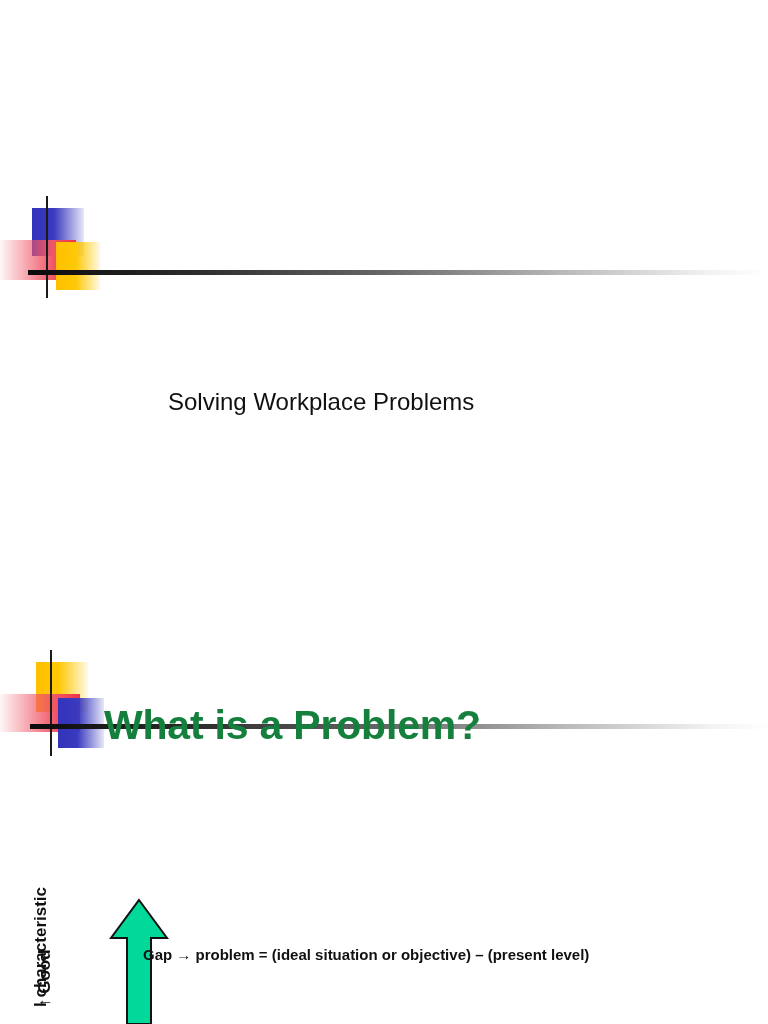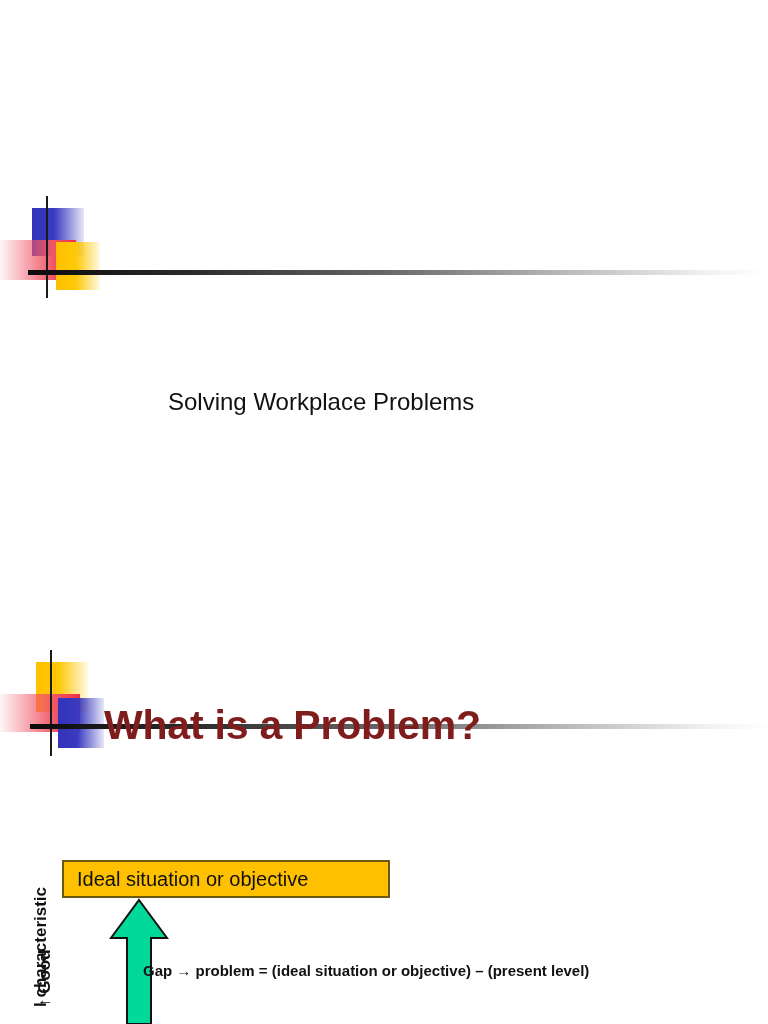--- a/index.html
+++ b/index.html
@@ -119,21 +119,21 @@
     left: 30px; top: 76px; width: 740px;
     background: linear-gradient(to right, #0b0b0b 0%, #2b2b2b 22%, #666666 48%, #b8b8b8 72%, #f2f2f2 92%, #ffffff 100%);
   }
 
   .title2 {
     position: absolute;
     left: 104px;
     top: 22px;
     font-size: 41px;
     line-height: 58px;
-    color: #7f1d1d;
+    color: #15803d;
     letter-spacing: -0.2px;
   }
 
   .body2 {
     position: absolute;
     left: 44px;
     top: 130px;
     width: 660px;
     font-size: 23px;
     line-height: 31px;
@@ -197,21 +197,21 @@
     transform-origin: center center;
     font-size: 17px;
     font-weight: bold;
     color: #111111;
     white-space: nowrap;
   }
 
   .gap-formula {
     position: absolute;
     left: 143px;
-    top: 122px;
+    top: 106px;
     font-size: 15px;
     font-weight: bold;
     color: #111111;
     white-space: nowrap;
   }
 </style>
 </head>
 <body>
 
 <div class="page">
@@ -238,23 +238,20 @@
       <div class="sq sq-blue"></div>
       <div class="vline"></div>
       <div class="hline"></div>
     </div>
 
     <h2 class="title2">What is a Problem?</h2>
 
 
     <div class="diagram">
 
-      <div class="ideal-box">
-        <span>Ideal situation or objective</span>
-      </div>
 
       <div class="green-arrow">
         <svg width="62" height="126" viewBox="0 0 62 126" xmlns="http://www.w3.org/2000/svg">
           <polygon points="31,2 59,40 43,40 43,126 19,126 19,40 3,40" fill="#00d99a" stroke="#111111" stroke-width="2"></polygon>
         </svg>
       </div>
 
       <div class="axis-label">
         <span>l characteristic</span>
       </div>

